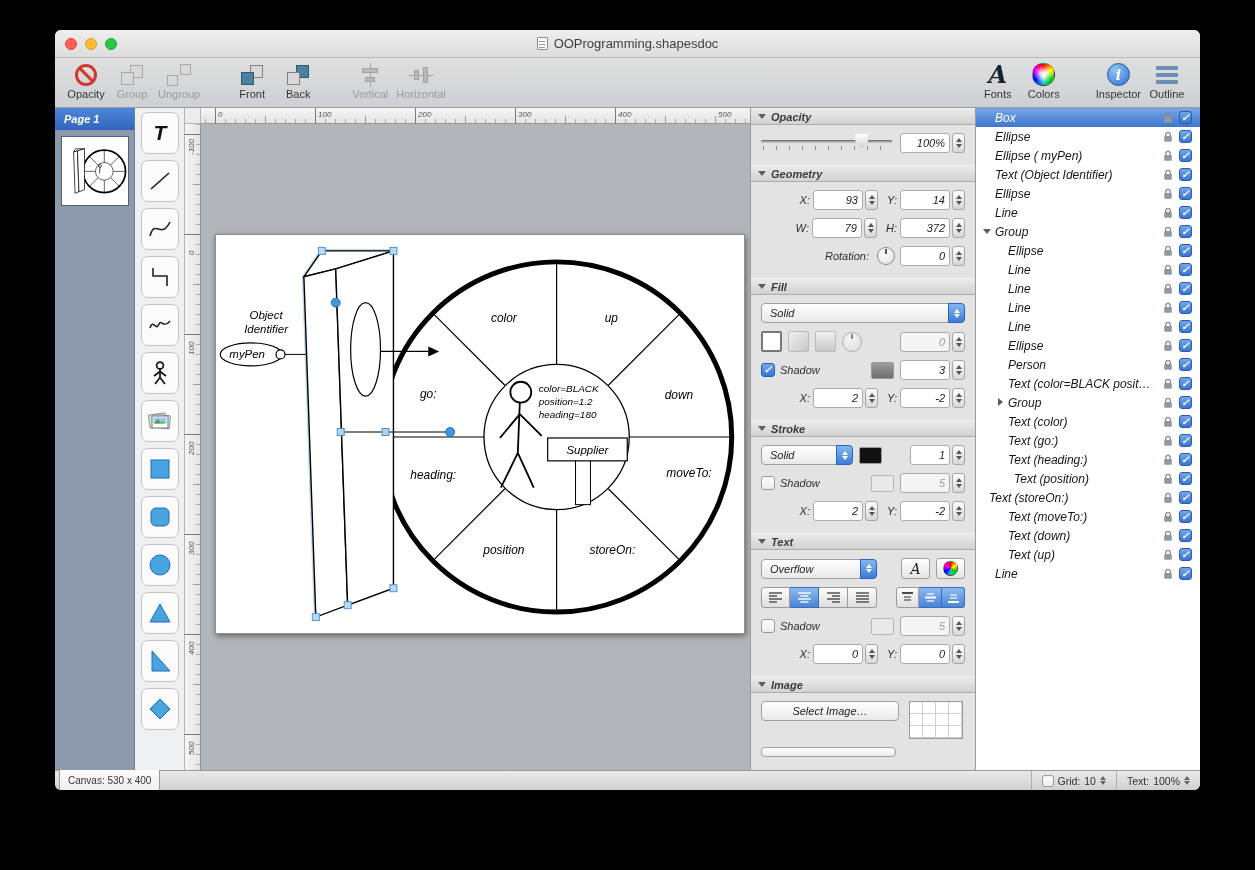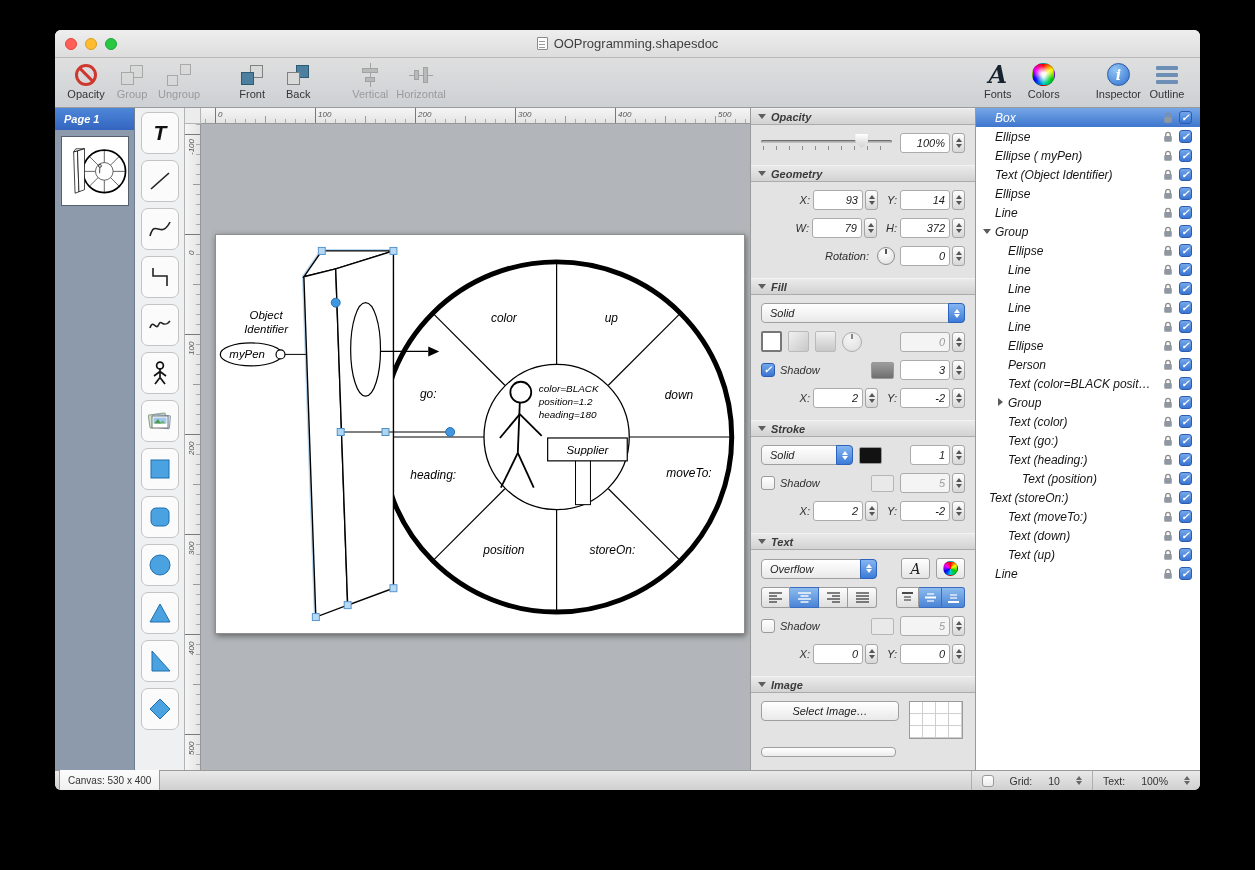--- a/index.html
+++ b/index.html
@@ -190,21 +190,21 @@
   .olabel { flex:1; white-space:nowrap; overflow:hidden; text-overflow:ellipsis; }
   .oicons { display:flex; align-items:center; gap:6px; padding:0 8px 0 4px; }
   .ocheck { width:13px; height:13px; }
 
   
   .statusbar { height:20px; flex:0 0 20px; background:linear-gradient(#e9e9e9,#d0d0d0); border-top:1px solid #9a9a9a;
     display:flex; align-items:center; }
   .canvas-pill { margin-left:4px; background:linear-gradient(#fff,#ececec); border:1px solid #9a9a9a; border-radius:4px;
     height:31px; display:flex; align-items:center; padding:0 8px; font-size:10px; color:#333; }
   .sb-right { margin-left:auto; display:flex; align-items:center; height:100%; }
-  .sb-cluster { display:flex; align-items:center; gap:16px; padding:0 10px; border-left:1px solid #aeaeae; height:100%;
+  .sb-cluster { display:flex; align-items:center; gap:4px; padding:0 10px; border-left:1px solid #aeaeae; height:100%;
     font-size:10.5px; color:#333; }
   .ministepper { display:inline-flex; flex-direction:column; align-items:center; row-gap:1px; }
   .ministepper::before { content:""; border:3px solid transparent; border-bottom:4px solid #666; }
   .ministepper::after { content:""; border:3px solid transparent; border-top:4px solid #666; }
 </style>
 </head>
 <body>
 
 <div class="window">
 
@@ -1017,21 +1017,21 @@
             <span class="disc"></span>
             <span class="olabel">Text (heading:)</span>
             <span class="oicons">
               <svg width="10" height="12" viewBox="0 0 10 12">
                 <path d="M2.7 5.2V3.6a2.3 2.3 0 0 1 4.6 0v1.6" fill="none" stroke="#8b8b8b" stroke-width="1.3"></path>
                 <rect x="1.2" y="5" width="7.6" height="5.8" rx="1" fill="#9097a0"></rect>
               </svg>
               <span class="checkbox on ocheck"></span>
             </span>
           </div>
-          <div class="orow" style="padding-left: 5px; gap: 28px;">
+          <div class="orow" style="padding-left: 25px;">
             <span class="disc"></span>
             <span class="olabel">Text (position)</span>
             <span class="oicons">
               <svg width="10" height="12" viewBox="0 0 10 12">
                 <path d="M2.7 5.2V3.6a2.3 2.3 0 0 1 4.6 0v1.6" fill="none" stroke="#8b8b8b" stroke-width="1.3"></path>
                 <rect x="1.2" y="5" width="7.6" height="5.8" rx="1" fill="#9097a0"></rect>
               </svg>
               <span class="checkbox on ocheck"></span>
             </span>
           </div>

